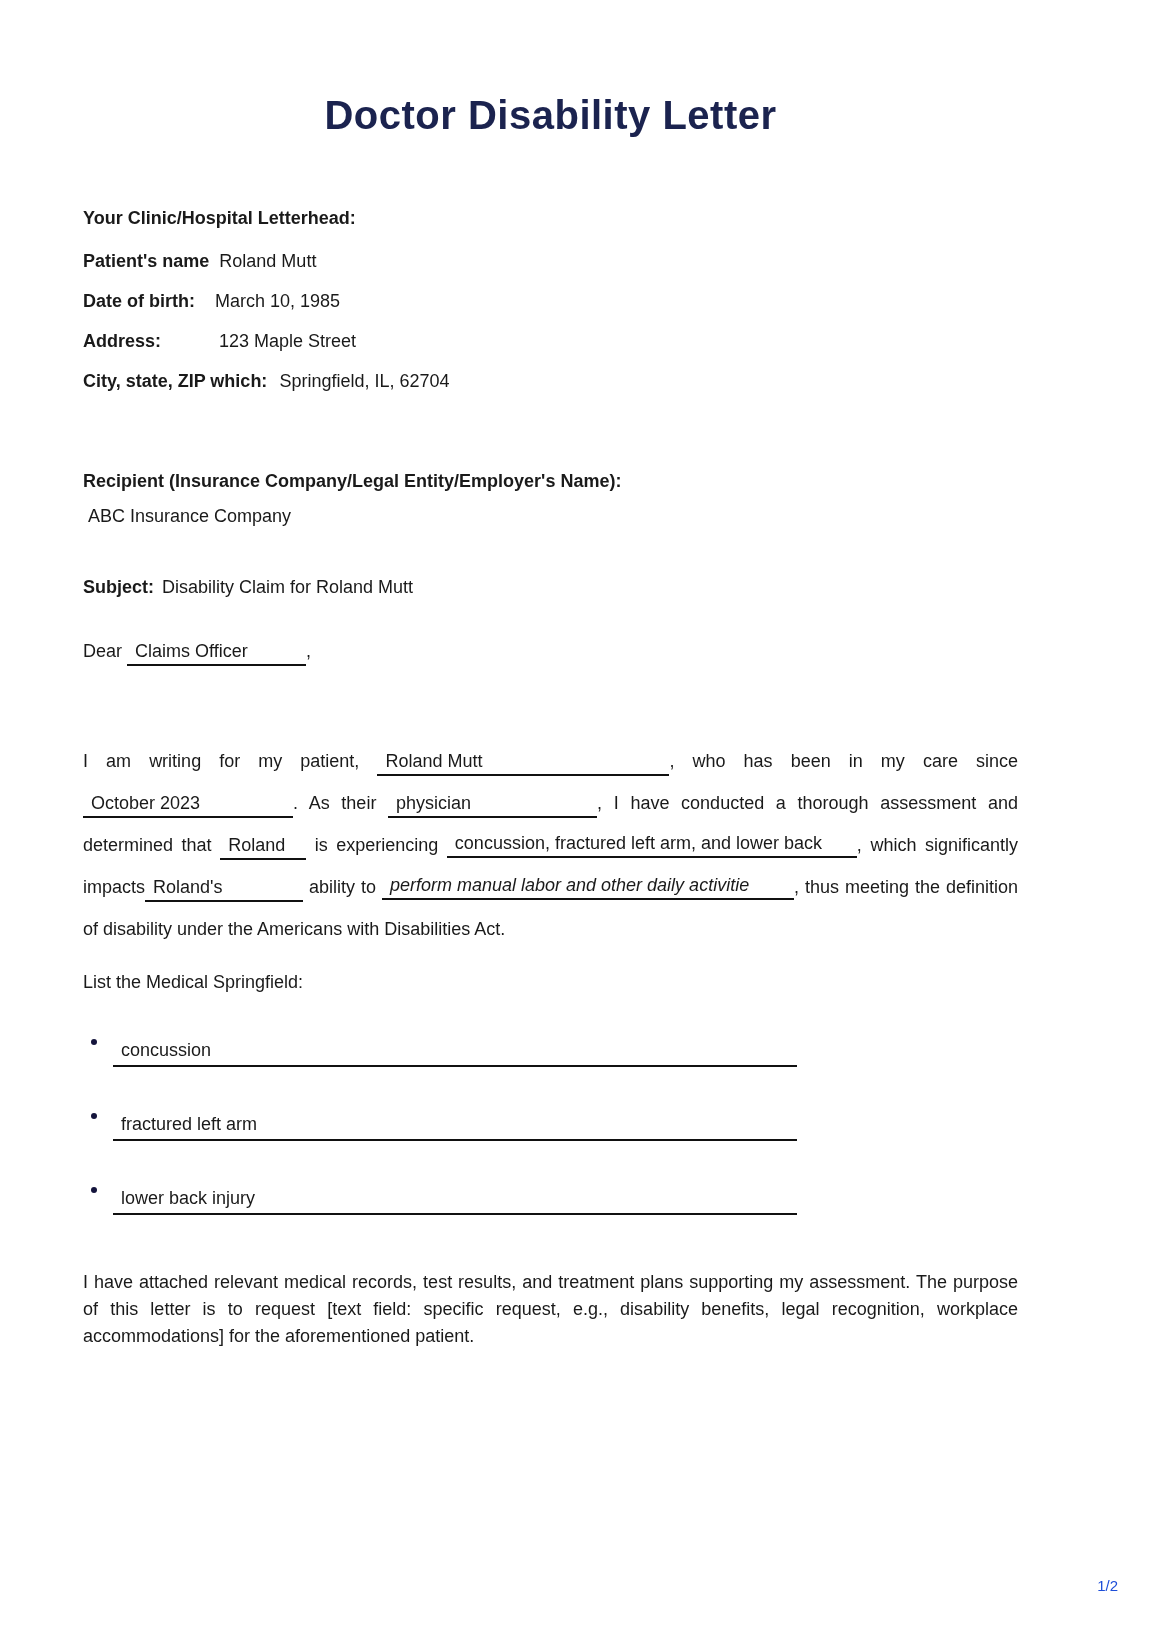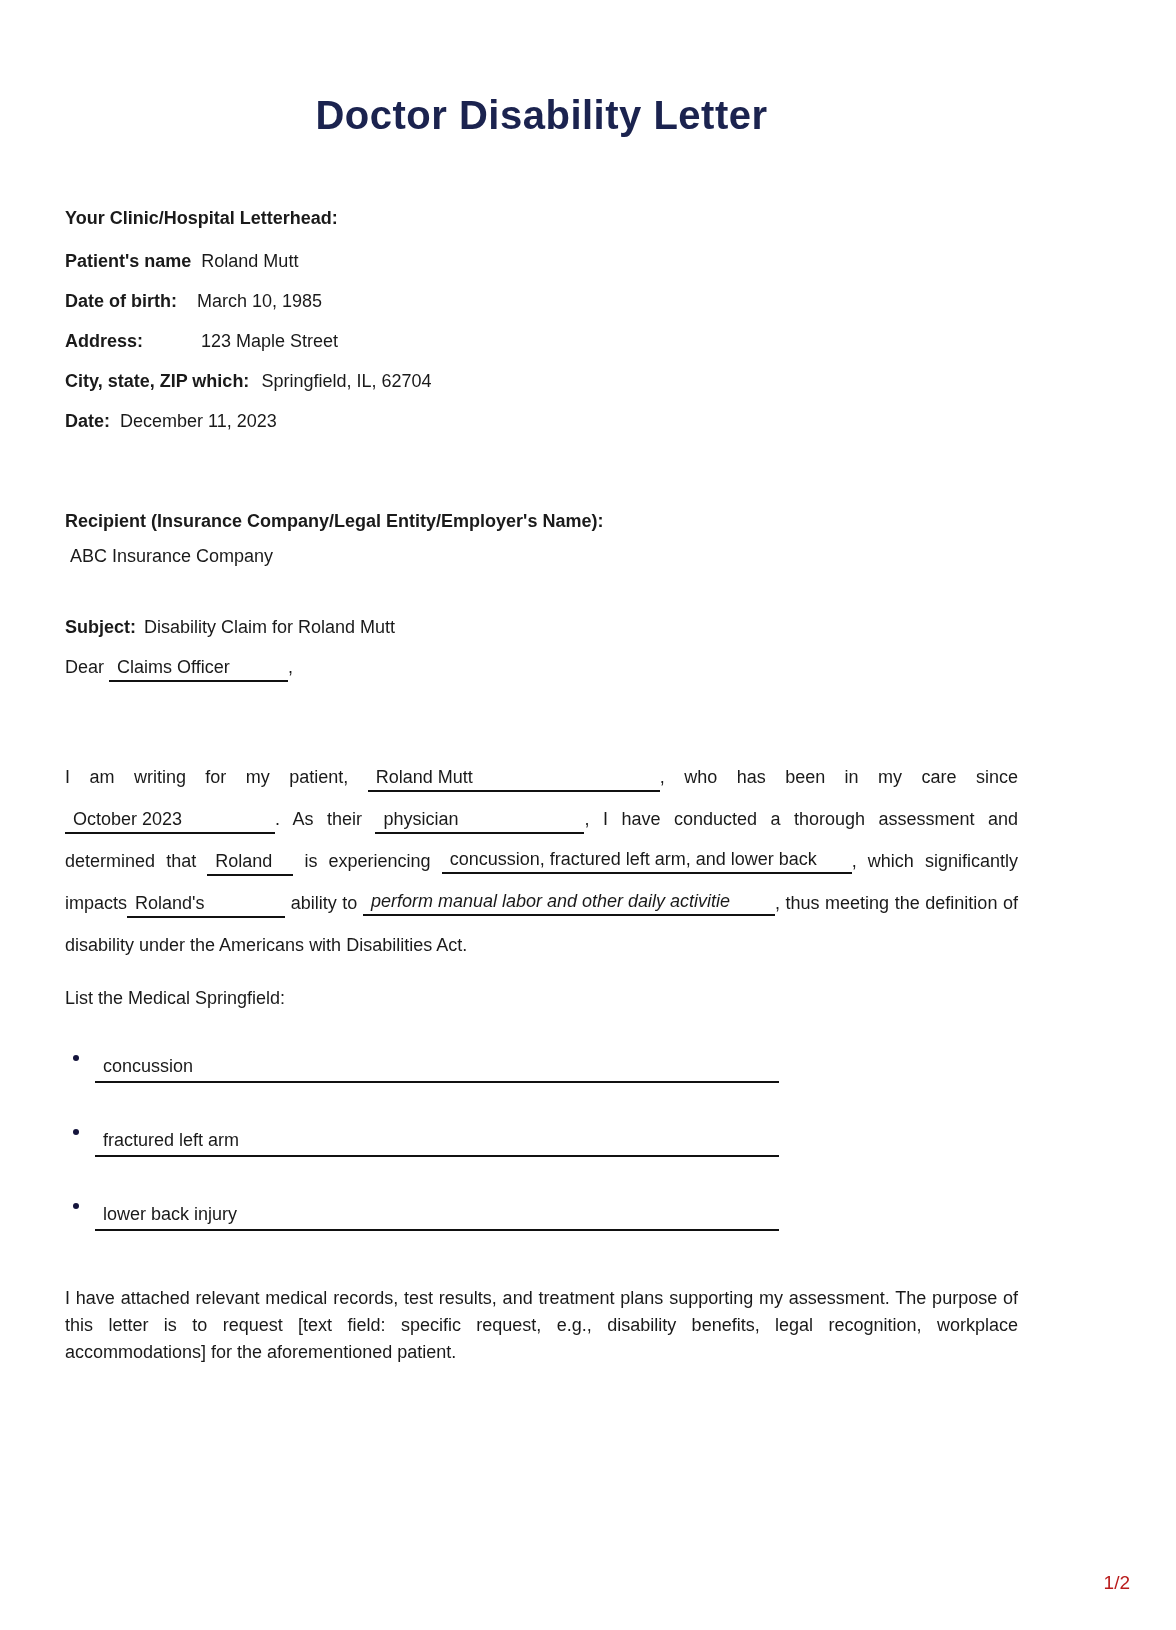--- a/index.html
+++ b/index.html
@@ -4,21 +4,21 @@
 <style>
   html,body { margin:0; padding:0; background:#ffffff; }
   .page {
     position:relative;
     width:1176px; height:1630px;
     background:#ffffff;
     font-family:"Liberation Sans", sans-serif;
     color:#1a1a1a;
     overflow:hidden;
   }
-  .content { padding:0 158px 0 65px; }
+  .content { padding:0 158px 0 83px; }
 
   .title {
     padding-top:93px;
     text-align:center;
     font-size:40px;
     font-weight:bold;
     color:#1b234f;
     letter-spacing:0.5px;
   }
 
@@ -34,21 +34,21 @@
   .v3 { margin-left:12px; }
   .v4 { margin-left:10px; }
 
   .recipient-h { margin-top:78px; font-size:18px; font-weight:bold; }
   .recipient-v { margin-top:14px; padding-left:5px; font-size:18px; }
 
   .subject { margin-top:50px; font-size:18px; }
   .subject .lbl { font-weight:bold; }
   .subject .val { margin-left:8px; }
 
-  .dear { margin-top:18px; font-size:18px; }
+  .dear { margin-top:42px; font-size:18px; }
 
   .fill {
     display:inline-block;
     border-bottom:2px solid #111111;
     padding:0 6px 2px 8px;
     line-height:22px;
     text-align:left;
     vertical-align:baseline;
     font-size:18px;
   }
@@ -93,23 +93,23 @@
 
   .closing {
     margin-top:54px;
     font-size:18px;
     line-height:27px;
     text-align:justify;
   }
 
   .page-num {
     position:absolute;
-    right:46px; bottom:36px;
-    font-size:19px;
-    color:#b91c1c;
+    right:58px; bottom:36px;
+    font-size:15px;
+    color:#1d4ed8;
   }
 </style>
 </head>
 <body>
 
 <div class="page">
   <div class="content">
 
     <div class="title">Doctor Disability Letter</div>
 
@@ -120,23 +120,20 @@
         <span class="lbl">Patient's name</span><span class="val v0">Roland Mutt</span>
       </div>
       <div class="info-row">
         <span class="lbl">Date of birth:</span><span class="val v1">March 10, 1985</span>
       </div>
       <div class="info-row">
         <span class="lbl">Address:</span><span class="val v2">123 Maple Street</span>
       </div>
       <div class="info-row">
         <span class="lbl">City, state, ZIP which:</span><span class="val v3">Springfield, IL, 62704</span>
-      </div>
-      <div class="info-row">
-        <span class="lbl">Date:</span><span class="val v4">December 11, 2023</span>
       </div>
     </div>
 
     <div class="recipient-h">Recipient (Insurance Company/Legal Entity/Employer's Name):</div>
     <div class="recipient-v">ABC Insurance Company</div>
 
     <div class="subject">
       <span class="lbl">Subject:</span><span class="val">Disability Claim for Roland Mutt</span>
     </div>
 

